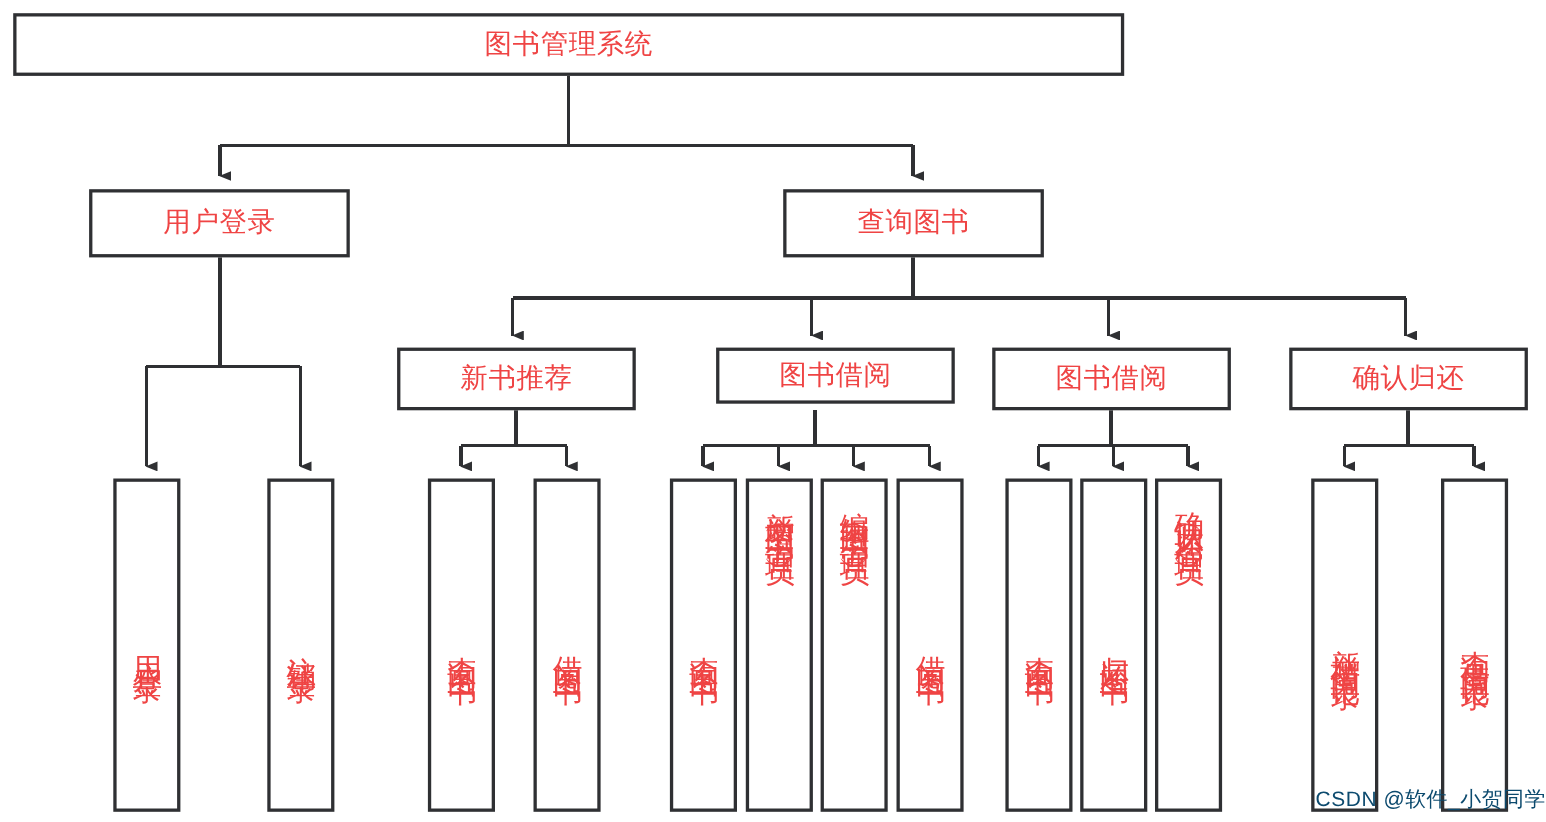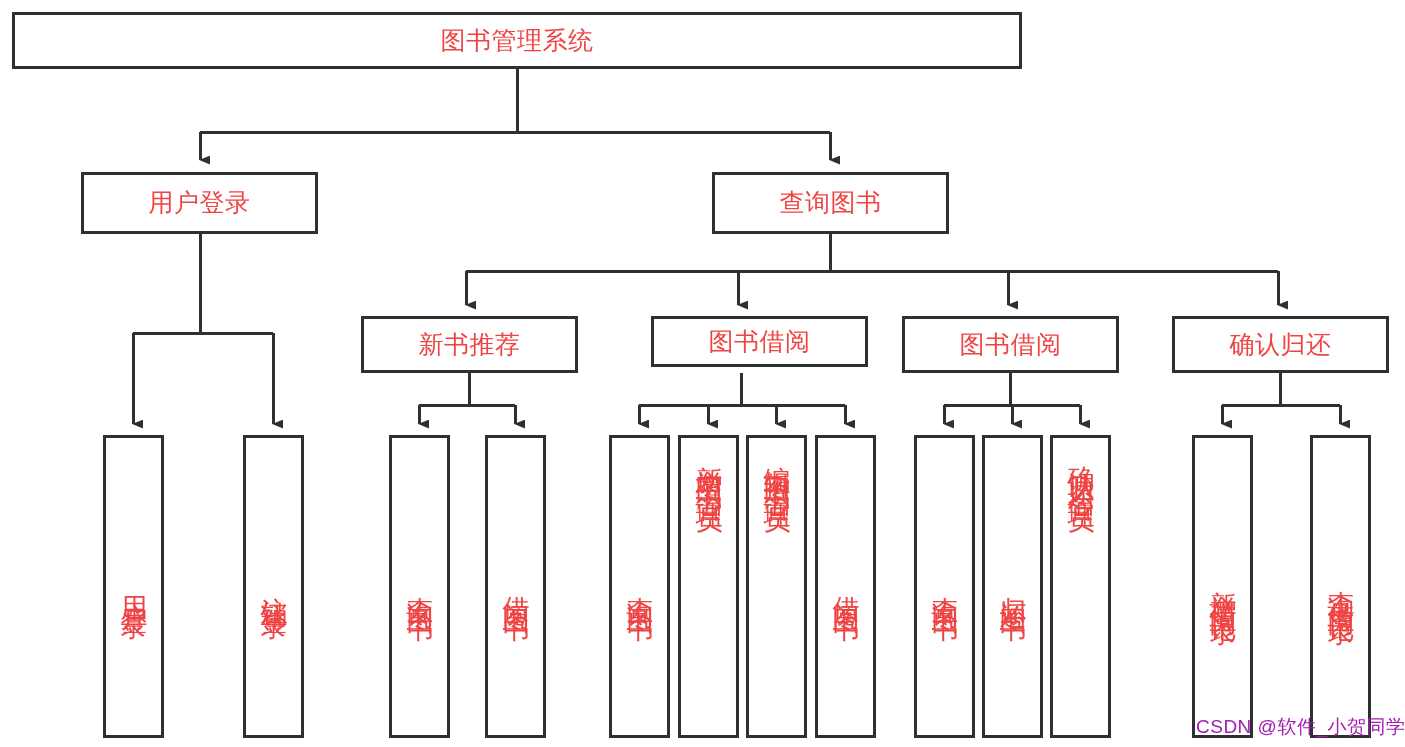--- a/index.html
+++ b/index.html
@@ -64,21 +64,21 @@
     letter-spacing: 6px;
     white-space: nowrap;
     max-height: 100%;
   }
   .node.vert.tall-text {
     align-items: flex-start;
   }
   .watermark {
     position: absolute;
     font-size: 19px;
-    color: #a21caf;
+    color: #0c4a6e;
     white-space: nowrap;
     letter-spacing: 0.5px;
   }
 </style>
 </head>
 <body>
 
 <div id="diagram-canvas">
 
   <svg id="edge-layer" viewBox="0 0 1405 747" width="1405" height="747" xmlns="http://www.w3.org/2000/svg">

